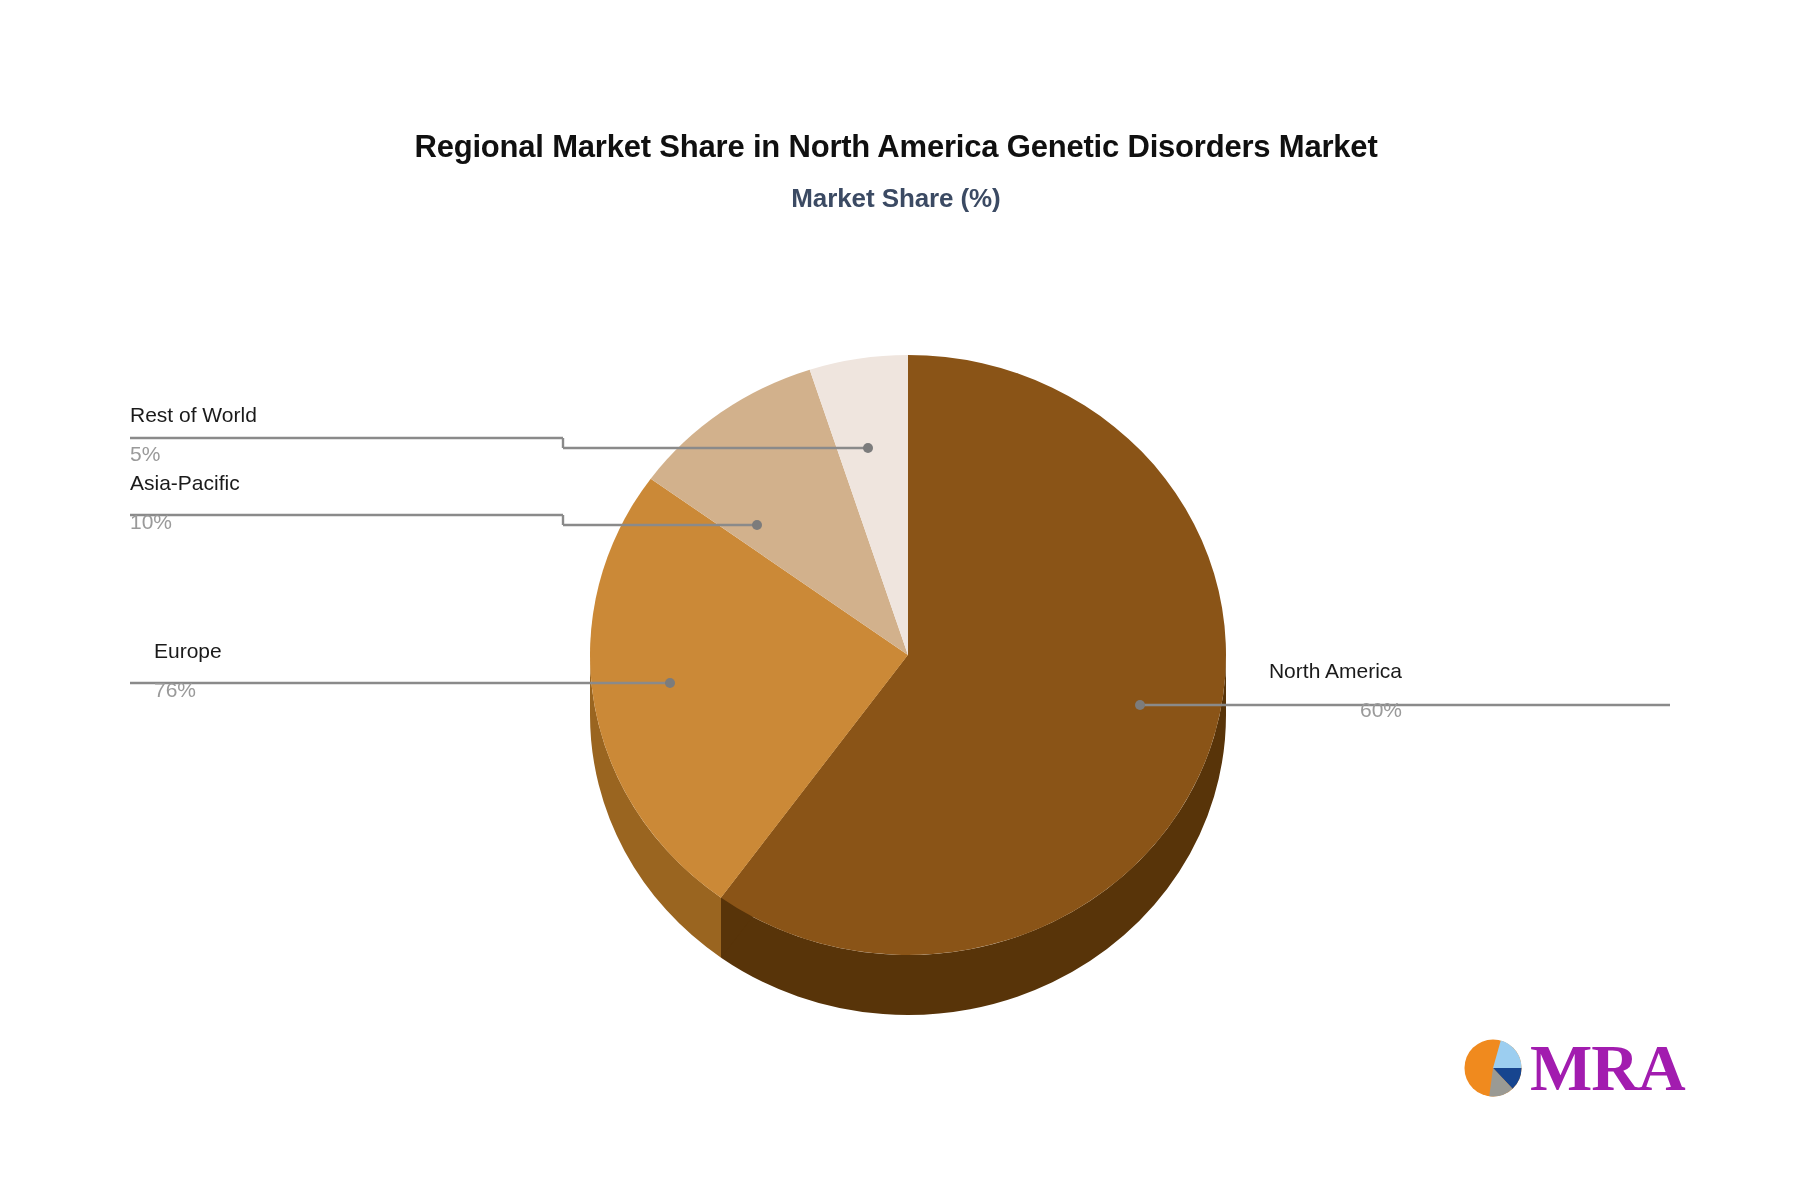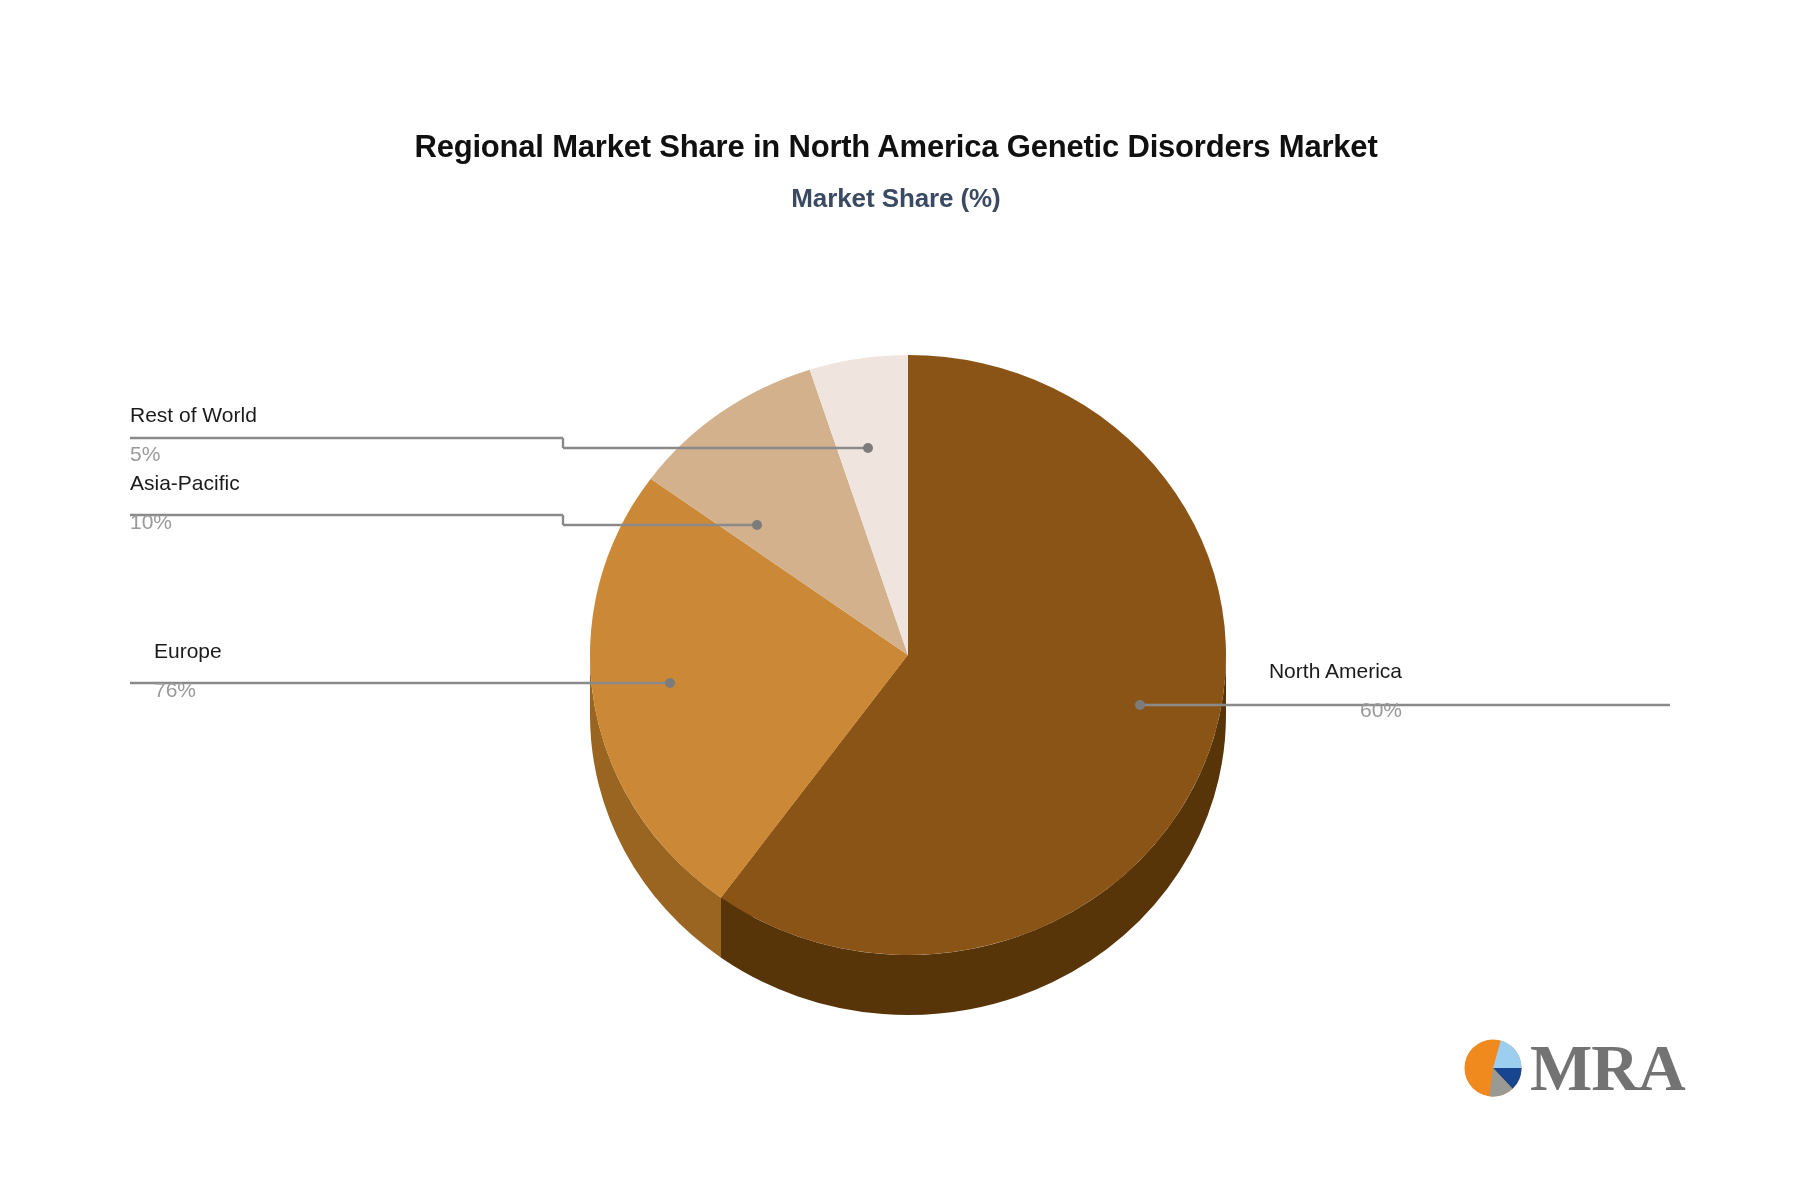--- a/index.html
+++ b/index.html
@@ -80,21 +80,21 @@
     top: 1035px;
     display: flex;
     align-items: center;
     gap: 6px;
   }
   #brand-logo .logo-mark { display: block; }
   #brand-logo .logo-word {
     font-family: "Liberation Serif", serif;
     font-size: 66px;
     font-weight: bold;
-    color: #737373;
+    color: #a21caf;
     letter-spacing: -1px;
     line-height: 1;
   }
 </style>
 </head>
 <body>
 
 <svg id="chart-canvas" viewBox="0 0 1800 1196">
   <g id="pie-sides">
       <path d="M 1226 655 A 318 300 0 0 1 721.0842897709936 897.7050983124842 L 721.0842897709936 957.7050983124842 A 318 300 0 0 0 1226 715 Z" fill="#583409"></path>

